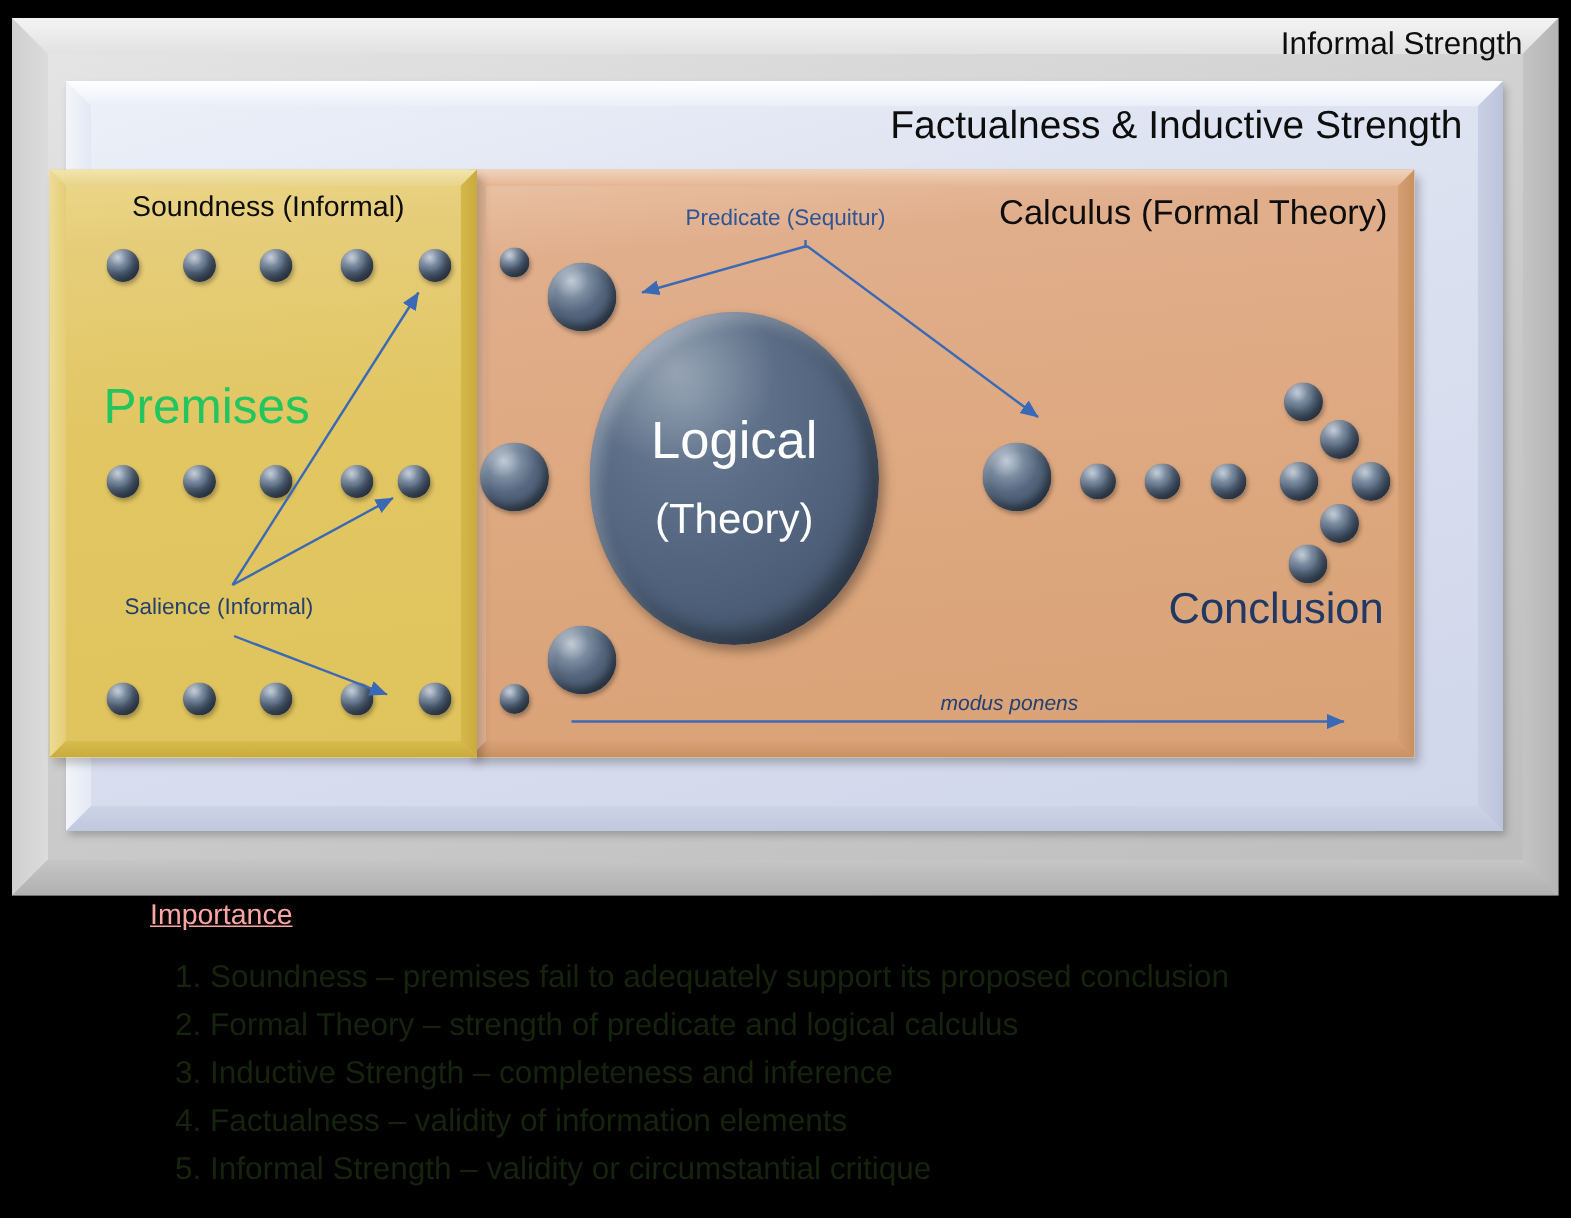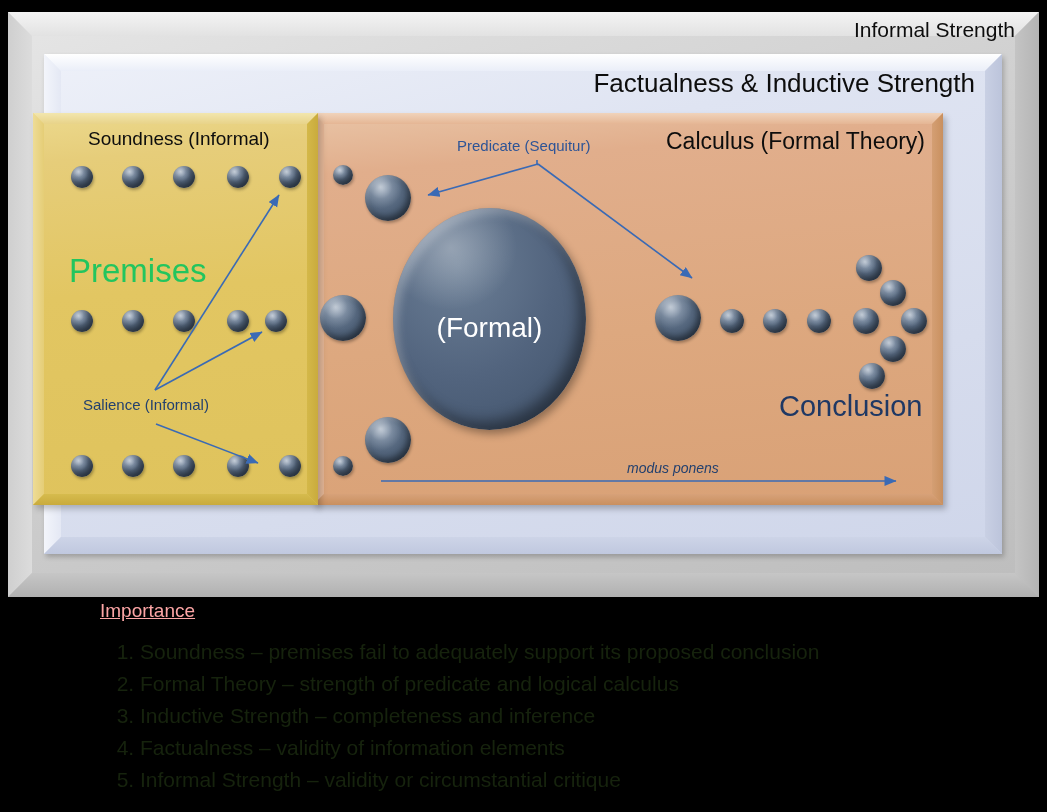--- a/index.html
+++ b/index.html
@@ -226,21 +226,22 @@
     <div class="sph" style="left: 807px; top: 309px; width: 24px; height: 24px;"></div>
     <div class="sph" style="left: 856px; top: 255px; width: 26px; height: 26px;"></div>
     <div class="sph" style="left: 880px; top: 280px; width: 26px; height: 26px;"></div>
     <div class="sph" style="left: 853px; top: 308px; width: 26px; height: 26px;"></div>
     <div class="sph" style="left: 901px; top: 308px; width: 26px; height: 26px;"></div>
     <div class="sph" style="left: 880px; top: 336px; width: 26px; height: 26px;"></div>
     <div class="sph" style="left: 859px; top: 363px; width: 26px; height: 26px;"></div>
   </div>
 
 <div id="circle-logical">
-  <div class="t2">(Formal)</div>
+  <div class="t1">Logical</div>
+  <div class="t2">(Theory)</div>
 </div>
 
 <svg id="arrows" viewBox="0 0 1047 812">
   <defs>
     <marker id="ah" markerWidth="9" markerHeight="9" refX="7.2" refY="3.2" orient="auto">
       <path d="M0,0 L7.5,3.2 L0,6.4 z" fill="#3a6ab5"></path>
     </marker>
   </defs>
 
   <g>

